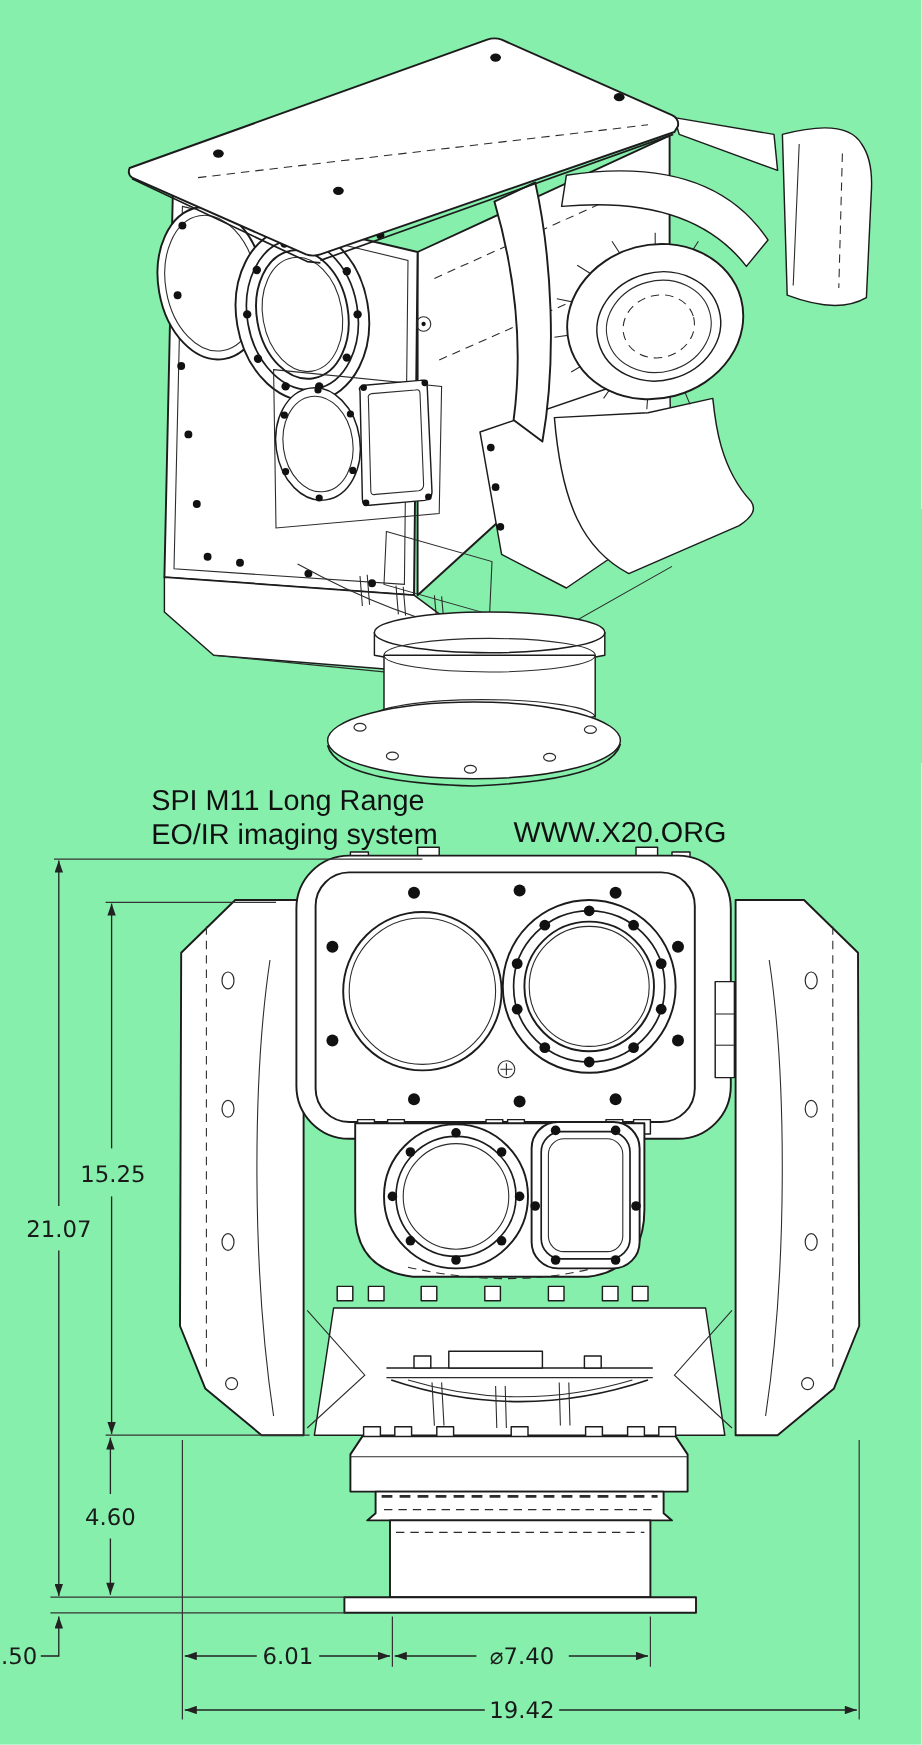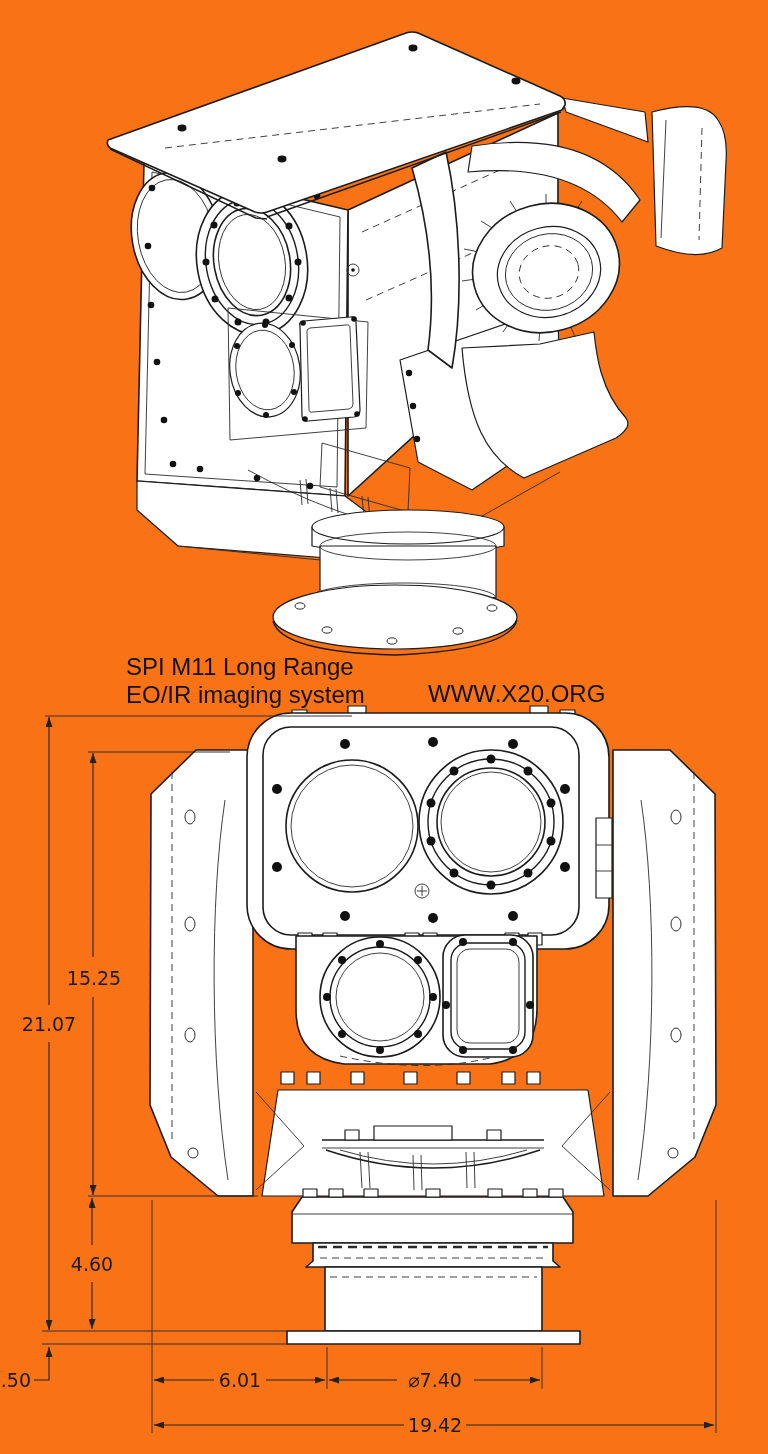--- a/index.html
+++ b/index.html
@@ -1,16 +1,16 @@
 <!DOCTYPE html>
 <html><head>
 <meta charset="utf-8">
 <style>
   html,body{margin:0;padding:0;background:#fff;}
-  .page{position:relative;width:768px;height:1454px;background:#f97316;overflow:hidden;
+  .page{position:relative;width:768px;height:1454px;background:#86efac;overflow:hidden;
         font-family:"Liberation Sans",sans-serif;}
   svg{position:absolute;left:0;top:0;}
   
   .ol{fill:#ffffff;stroke:#1c1c1c;stroke-width:1.6;stroke-linejoin:round;}
   .ol2{fill:#ffffff;stroke:#1c1c1c;stroke-width:1.2;stroke-linejoin:round;}
   .ln{fill:none;stroke:#1c1c1c;stroke-width:1.4;stroke-linejoin:round;}
   .tn{fill:none;stroke:#2b2b2b;stroke-width:0.9;}
   .dash{stroke-dasharray:7,5;}
   .dashb{stroke-dasharray:9,6;stroke-width:2.4;}
   .dot{fill:#111;stroke:none;}

